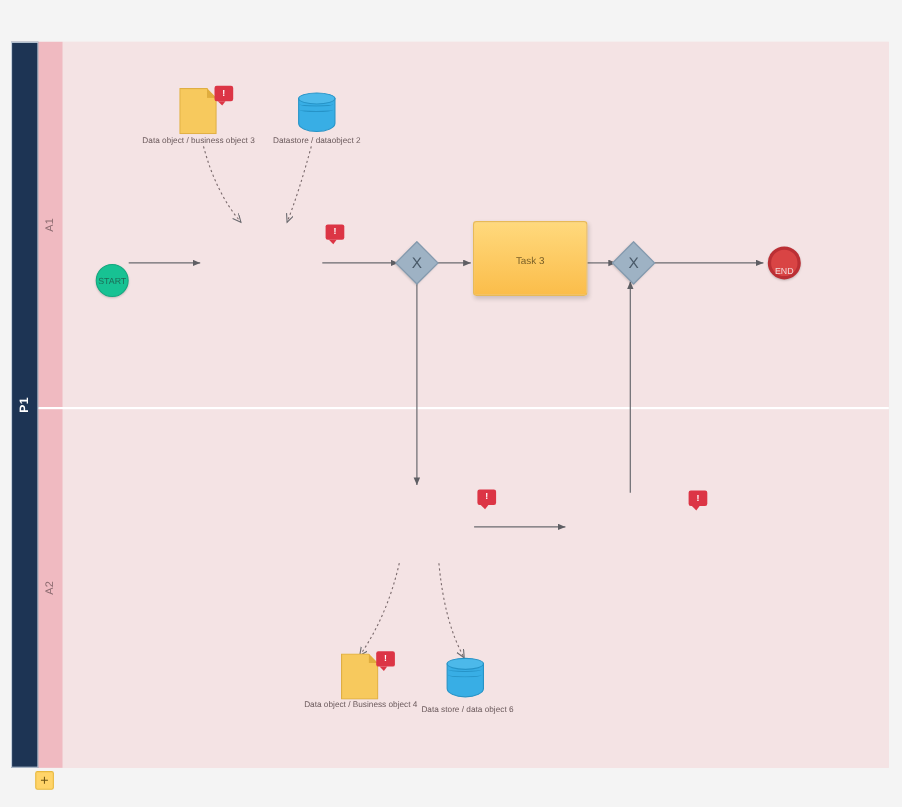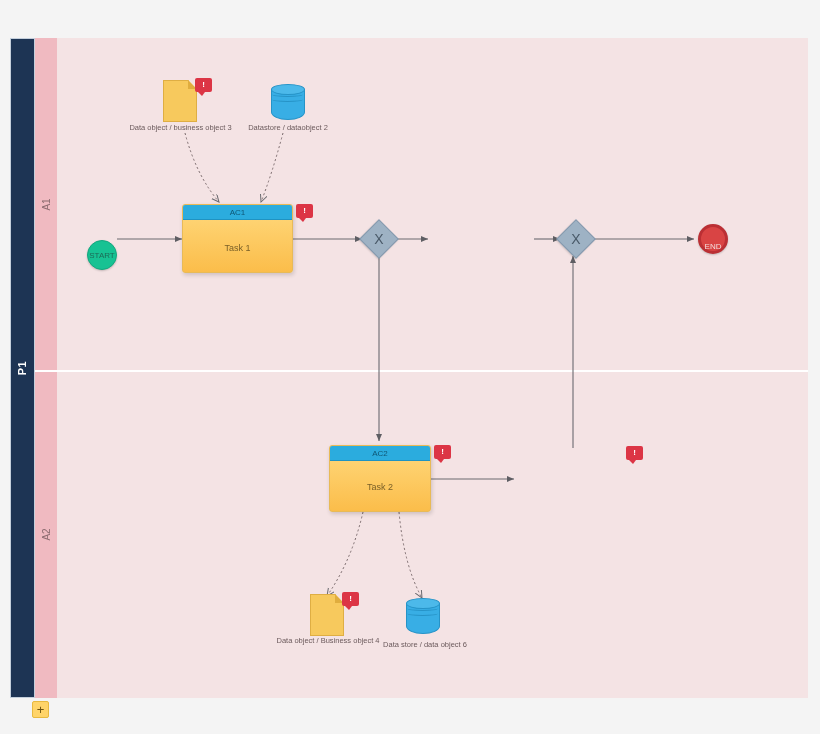--- a/index.html
+++ b/index.html
@@ -317,47 +317,38 @@
       <div class="ds-line" style="top:8px;"></div>
       <div class="ds-line" style="top:13px;"></div>
     </div>
   </div>
   <div class="artifact-label" style="left:240px; top:123px; width:96px;">Datastore / dataobject 2</div>
 
   <div class="node event event-start" style="left:87px; top:240px;">
     <span>START</span>
   </div>
 
-  <div class="node task has-header" style="left:182px; top:204px; width:111px; height:69px;">
-    <div class="task-header">
-      <span>AC1</span>
-    </div>
-    <div class="task-label" style="top:38px;">Task 1</div>
-  </div>
   <div class="badge" style="left:296px; top:204px;">!</div>
 
   <div class="node gateway" style="left:365px; top:225px;">
     <span class="gateway-x">X</span>
   </div>
 
+  <div class="node task" style="left:430px; top:201px; width:104px; height:68px;">
+    <div class="task-label" style="top:30px;">Task 3</div>
+  </div>
 
   <div class="node gateway" style="left:562px; top:225px;">
     <span class="gateway-x">X</span>
   </div>
 
   <div class="node event event-end" style="left:698px; top:224px;align-items:flex-end;">
     <span>END</span>
   </div>
 
-  <div class="node task has-header" style="left:329px; top:445px; width:102px; height:67px;">
-    <div class="task-header">
-      <span>AC2</span>
-    </div>
-    <div class="task-label" style="top:36px;">Task 2</div>
-  </div>
   <div class="badge" style="left:434px; top:445px;">!</div>
 
   <div class="badge" style="left:626px; top:446px;">!</div>
 
   <div class="node" style="left:310px; top:594px;">
     <div class="data-object">
       <div class="data-object-fold"></div>
     </div>
     <div class="badge" style="left:32px; top:-2px;">!</div>
   </div>

